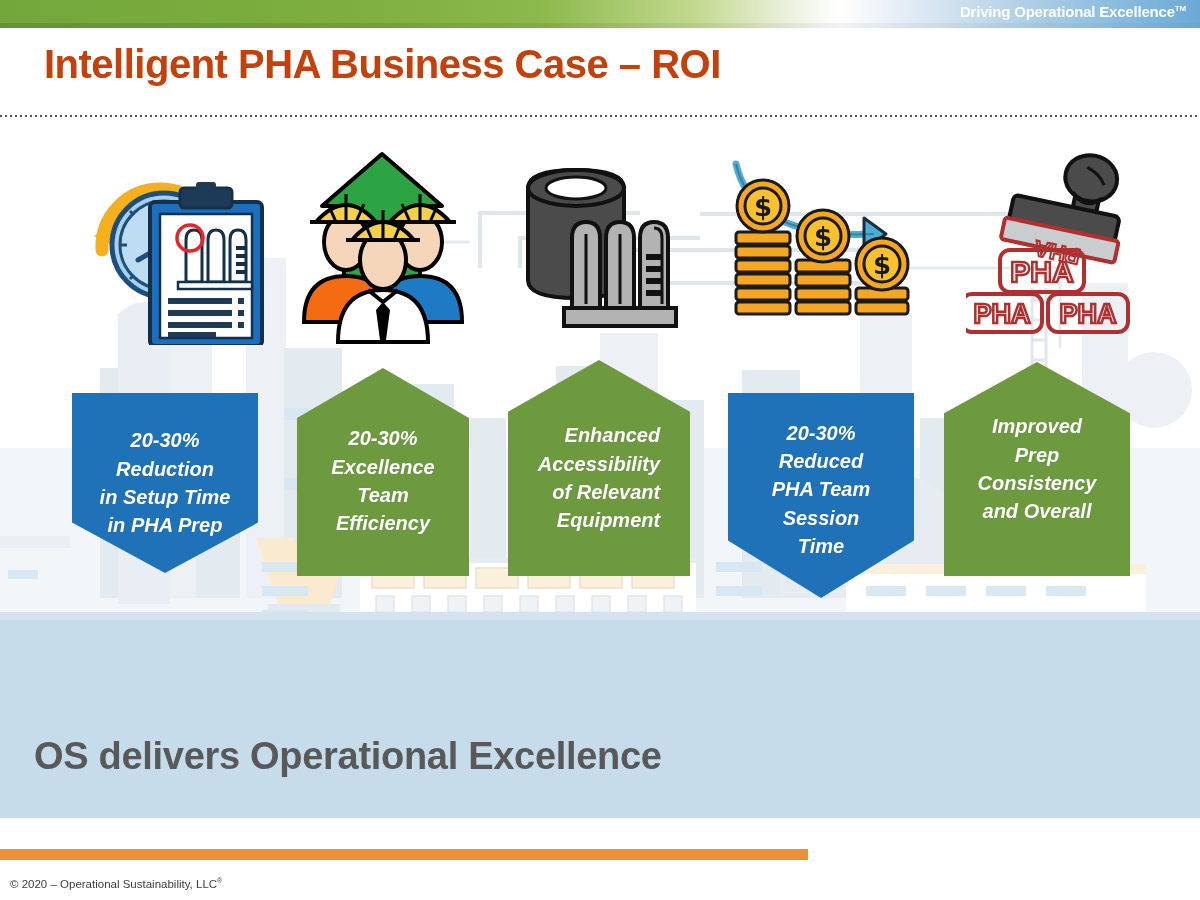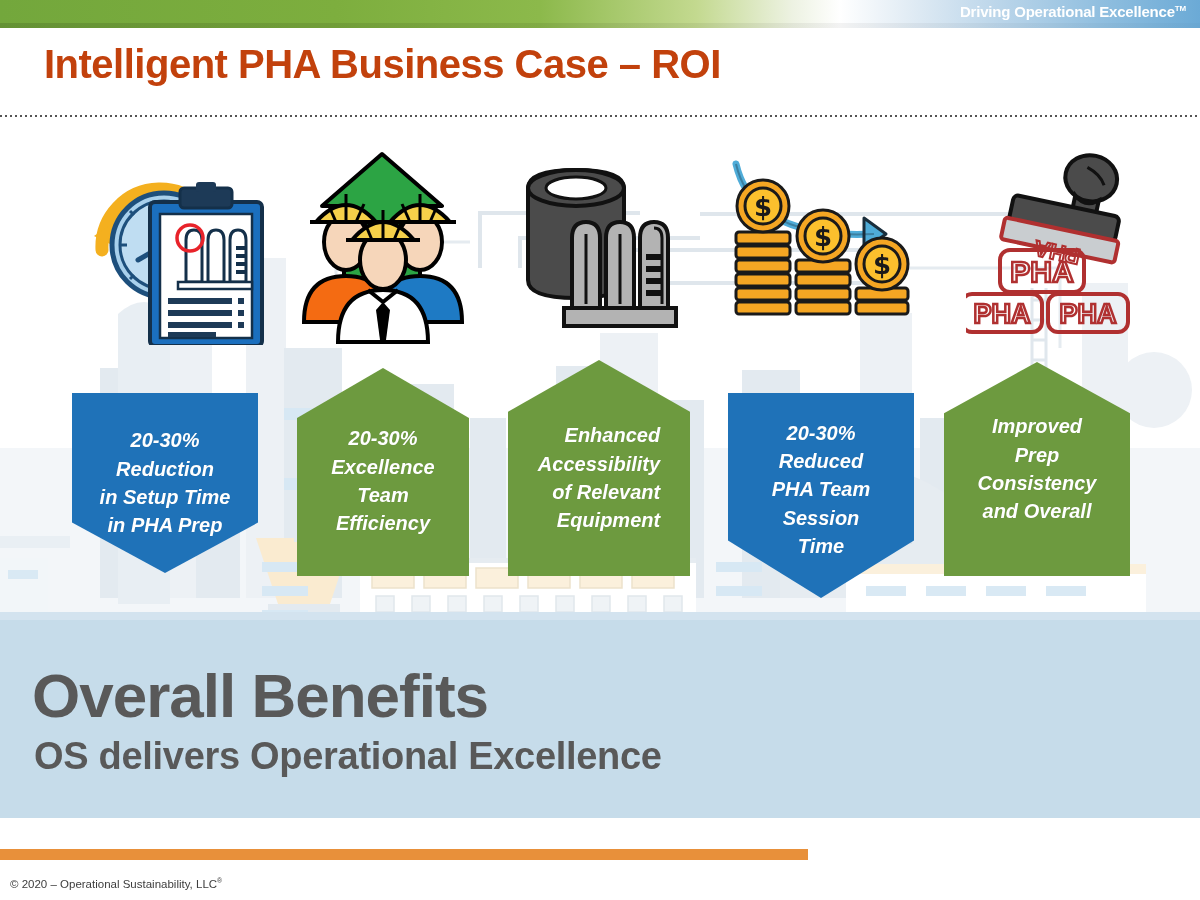--- a/index.html
+++ b/index.html
@@ -436,21 +436,20 @@
       <div style="">
         <span>Improved</span>
         <span>Prep</span>
         <span>Consistency</span>
         <span>and Overall</span>
       </div>
     </div>
   </div>
 
   <div class="band"></div>
-  <div class="band-h1">Overall Benefits</div>
   <div class="band-h2">OS delivers Operational Excellence</div>
 
   <div class="footer"></div>
   <div class="orange-bar"></div>
   <div class="copyright">
     <span>© 2020 – Operational Sustainability, LLC</span><sup>®</sup>
   </div>
 
 
 </div>

